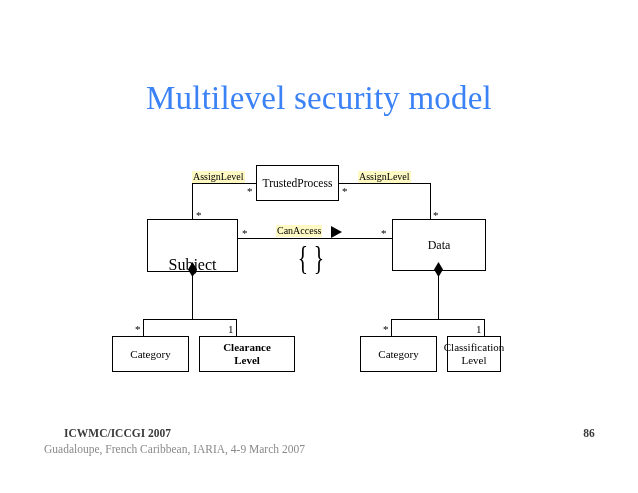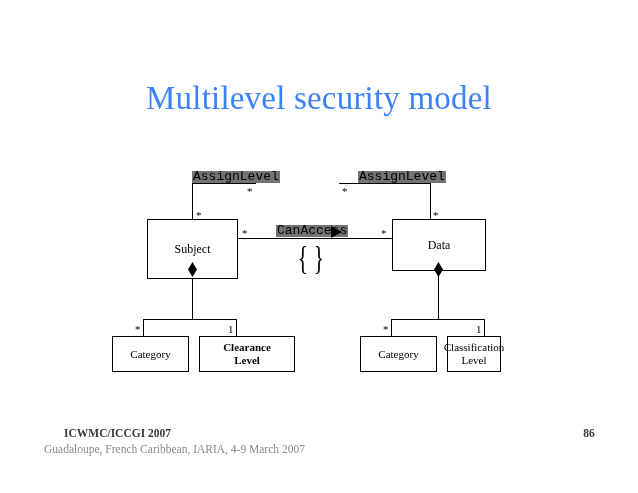--- a/index.html
+++ b/index.html
@@ -63,22 +63,23 @@
   }
   .node span { display: block; line-height: 13px; }
 
   #node-trusted-process {
     left: 256px; top: 165px;
     width: 83px; height: 36px;
     font-size: 11.5px;
   }
   #node-subject {
     left: 147px; top: 219px;
-    width: 91px; height: 60px;
-    font-size: 12px;
+    width: 91px; height: 53px;
+    font-size: 16px;
+    align-items: flex-end;
   }
   #node-data {
     left: 392px; top: 219px;
     width: 94px; height: 52px;
     font-size: 12px;
   }
   #node-category-left {
     left: 112px; top: 336px;
     width: 77px; height: 36px;
     font-size: 11px;
@@ -105,25 +106,25 @@
     position: absolute;
     background: #000000;
     z-index: 2;
   }
   .hline { height: 1px; }
   .vline { width: 1px; }
 
   
   .edge-label {
     position: absolute;
-    font-family: Liberation Mono, monospace;
-    font-size: 13px;
+    font-family: Liberation Serif, serif;
+    font-size: 10px;
     line-height: 12px;
     color: #000000;
-    background: #737373;
+    background: #fef9c3;
     white-space: nowrap;
     z-index: 5;
     padding: 0 1px;
   }
   .mult {
     position: absolute;
     font-family: "Liberation Serif", "DejaVu Serif", serif;
     font-size: 11px;
     line-height: 11px;
     color: #000000;
@@ -257,20 +258,23 @@
     <div class="mult" style="left:228px; top:324px;">1</div>
 
     <div class="diamond" style="left:434px; top:262px;"></div>
     <div class="line vline" style="left:438px; top:276px; height:43px;"></div>
     <div class="line hline" style="left:391px; top:319px; width:93px;"></div>
     <div class="line vline" style="left:391px; top:319px; height:17px;"></div>
     <div class="line vline" style="left:484px; top:319px; height:17px;"></div>
     <div class="mult" style="left:383px; top:324px;">*</div>
     <div class="mult" style="left:476px; top:324px;">1</div>
 
+    <div class="node" id="node-trusted-process">
+      <span>TrustedProcess</span>
+    </div>
 
     <div class="node" id="node-subject">
       <span>Subject</span>
     </div>
 
     <div class="node" id="node-data">
       <span>Data</span>
     </div>
 
     <div class="node" id="node-category-left">

